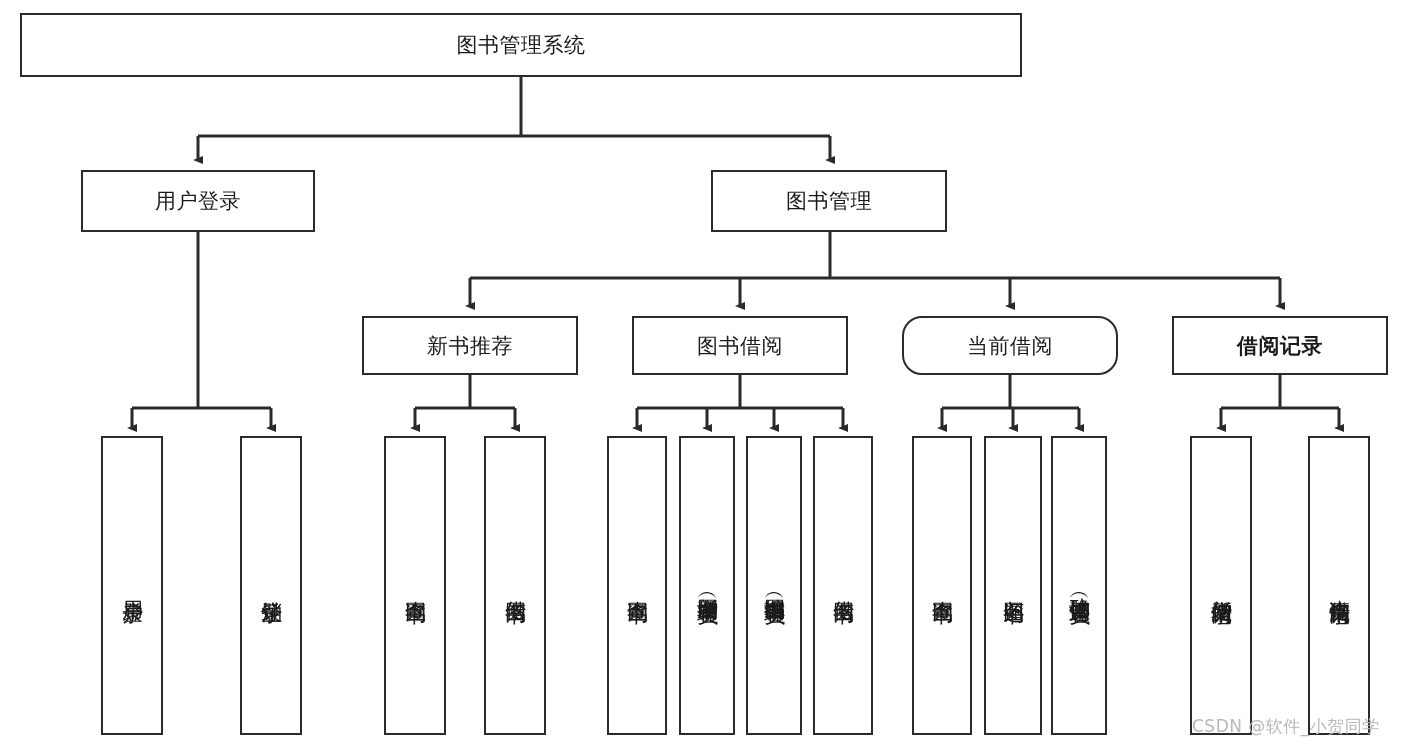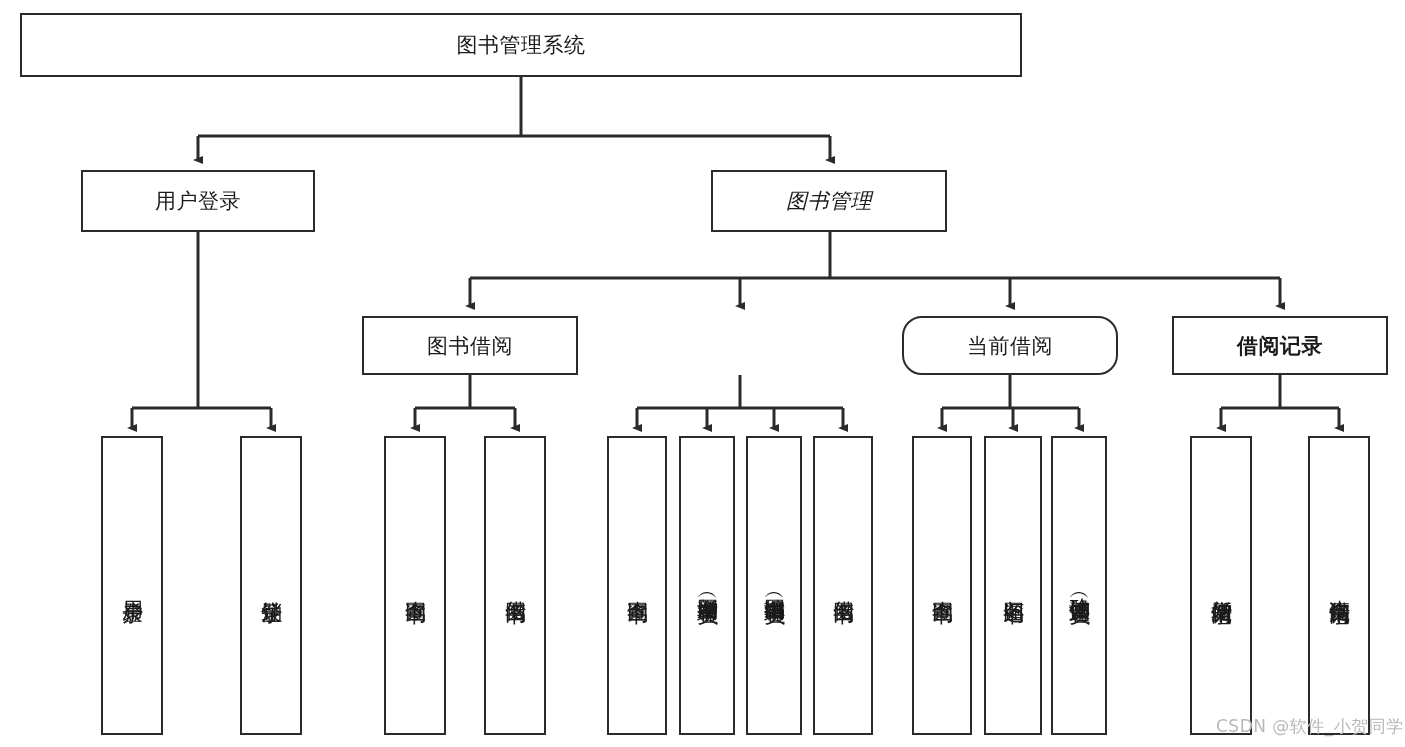--- a/index.html
+++ b/index.html
@@ -115,23 +115,24 @@
       <path d="M1280,375 L1280,408"></path>
       <path d="M1221,408 L1339,408"></path>
       <path d="M1221,408 L1221,428" marker-end="url(#arrow)"></path>
       <path d="M1339,408 L1339,428" marker-end="url(#arrow)"></path>
     </g>
   </svg>
 
   <div class="node node-h" style="left: 20px; top: 13px; width: 1002px; height: 64px; border-color: rgb(43, 43, 43); background: rgb(255, 255, 255);">图书管理系统</div>
 
   <div class="node node-h" style="left: 81px; top: 170px; width: 234px; height: 62px; border-color: rgb(43, 43, 43); background: rgb(255, 255, 255);">用户登录</div>
-  <div class="node node-h" style="left: 711px; top: 170px; width: 236px; height: 62px; border-color: rgb(43, 43, 43); background: rgb(255, 255, 255); font-style: italic;">图书管理</div>
+  <div class="node node-h" style="left: 711px; top: 170px; width: 236px; height: 62px; border-color: rgb(43, 43, 43); background: rgb(255, 255, 255);">图书管理</div>
 
-  <div class="node node-h" style="left: 362px; top: 316px; width: 216px; height: 59px; border-color: rgb(43, 43, 43); background: rgb(255, 255, 255);">图书借阅</div>
+  <div class="node node-h" style="left: 362px; top: 316px; width: 216px; height: 59px; border-color: rgb(43, 43, 43); background: rgb(255, 255, 255);">新书推荐</div>
+  <div class="node node-h" style="left: 632px; top: 316px; width: 216px; height: 59px; border-color: rgb(43, 43, 43); background: rgb(255, 255, 255);">图书借阅</div>
   <div class="node node-h" style="left: 902px; top: 316px; width: 216px; height: 59px; border-color: rgb(43, 43, 43); background: rgb(255, 255, 255); border-radius: 20px;">当前借阅</div>
   <div class="node node-h" style="left: 1172px; top: 316px; width: 216px; height: 59px; border-color: rgb(43, 43, 43); background: rgb(255, 255, 255); font-weight: bold;">借阅记录</div>
 
   <div class="node node-v" style="left: 101px; top: 436px; width: 62px; height: 299px; border-color: rgb(43, 43, 43); background: rgb(255, 255, 255);">
     <span class="vtext">用户登录</span>
   </div>
   <div class="node node-v" style="left: 240px; top: 436px; width: 62px; height: 299px; border-color: rgb(43, 43, 43); background: rgb(255, 255, 255);">
     <span class="vtext">注销登录</span>
   </div>
   <div class="node node-v" style="left: 384px; top: 436px; width: 62px; height: 299px; border-color: rgb(43, 43, 43); background: rgb(255, 255, 255);">
@@ -161,15 +162,15 @@
   <div class="node node-v" style="left: 1051px; top: 436px; width: 56px; height: 299px; border-color: rgb(43, 43, 43); background: rgb(255, 255, 255);">
     <span class="vtext">确认归还（管理员）</span>
   </div>
   <div class="node node-v" style="left: 1190px; top: 436px; width: 62px; height: 299px; border-color: rgb(43, 43, 43); background: rgb(255, 255, 255);">
     <span class="vtext">新增借阅记录</span>
   </div>
   <div class="node node-v" style="left: 1308px; top: 436px; width: 62px; height: 299px; border-color: rgb(43, 43, 43); background: rgb(255, 255, 255);">
     <span class="vtext">查询借阅记录</span>
   </div>
 
-  <div class="watermark" style="left: 1192px; top: 715px; color: rgb(185, 185, 185); margin-left: 24px;">CSDN @软件_小贺同学</div>
+  <div class="watermark" style="left: 1192px; top: 715px; color: rgb(185, 185, 185);">CSDN @软件_小贺同学</div>
 
 </div>
 
 </body></html>

